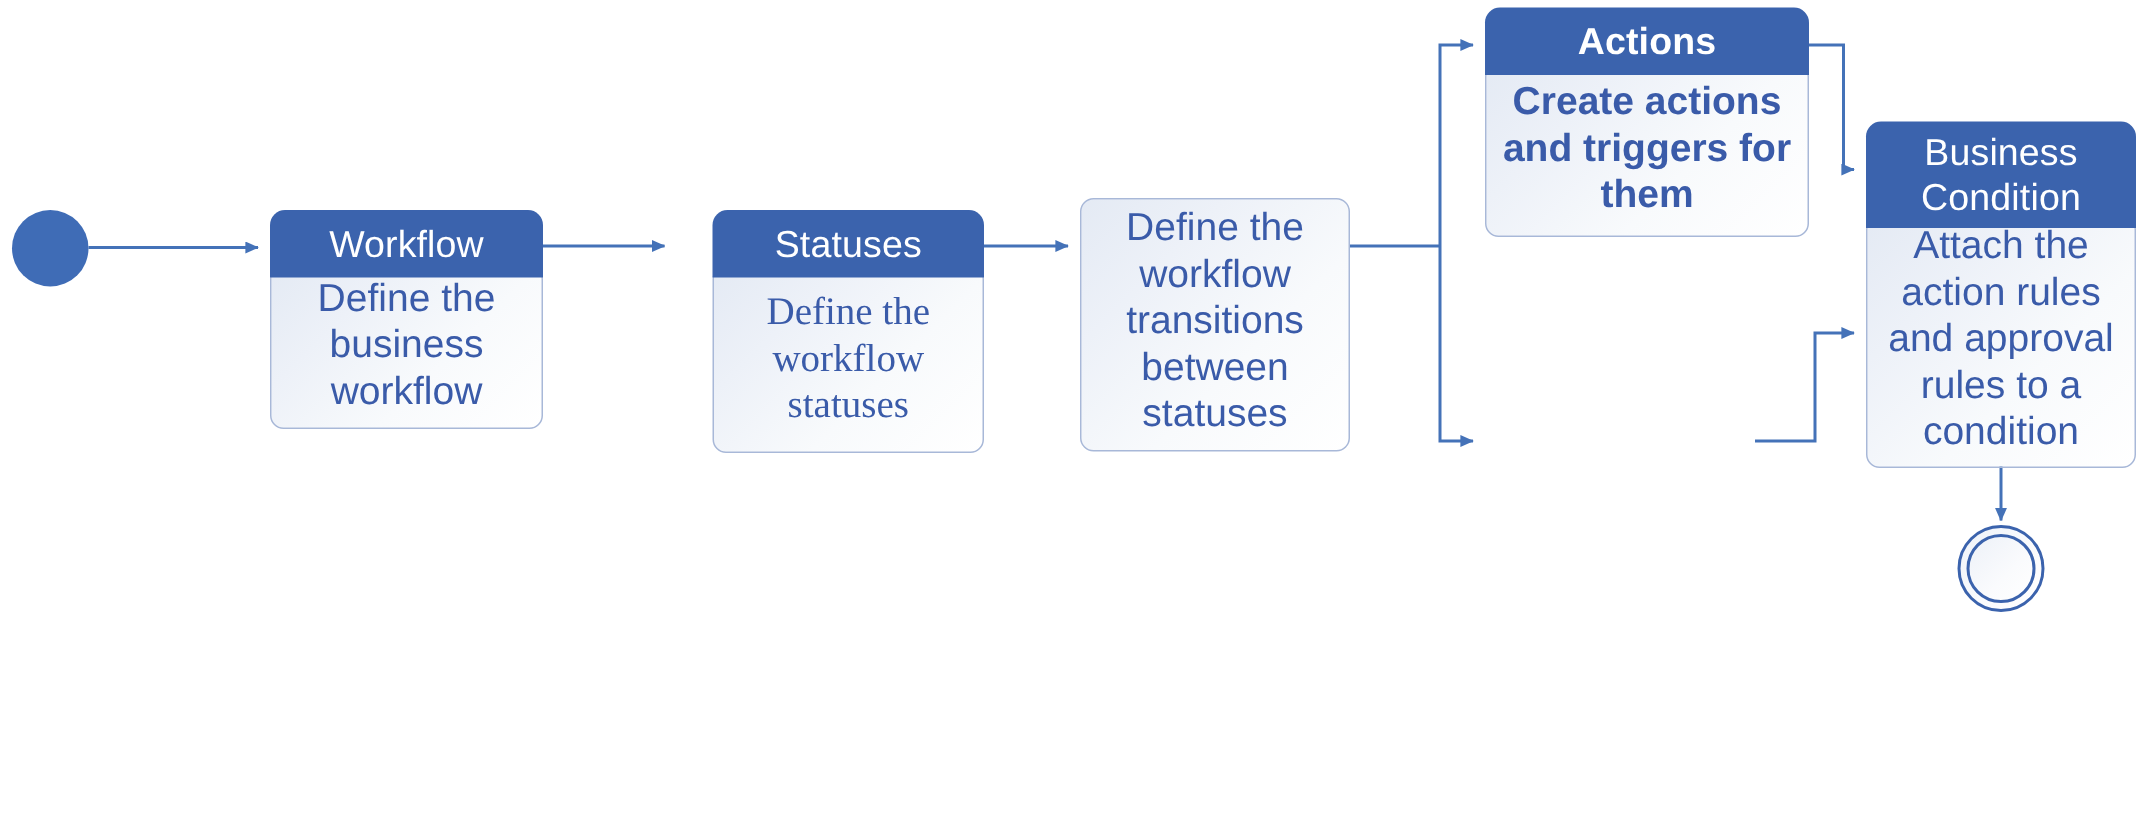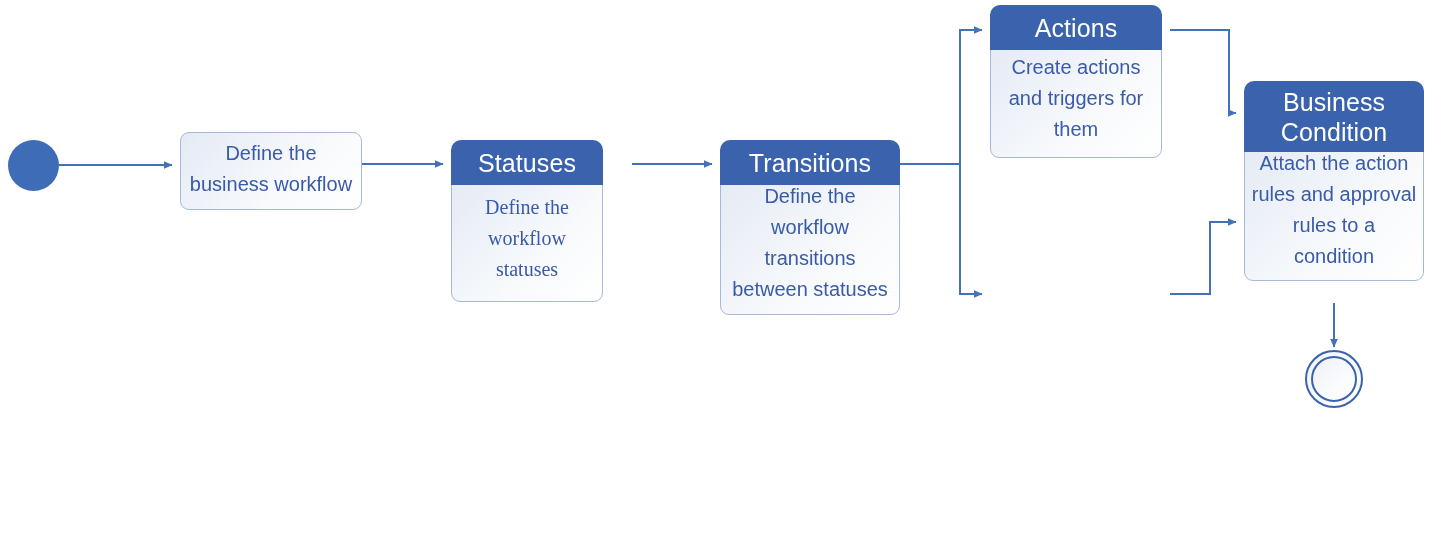--- a/index.html
+++ b/index.html
@@ -49,21 +49,21 @@
     z-index: 2;
   }
   .node-body {
     box-sizing: border-box;
     width: 100%;
     border: 1px solid #A8B8D8;
     border-radius: 9px;
     background: linear-gradient(135deg, #E4EAF4 0%, #EDF1F8 28%, #F8FAFC 62%, #FFFFFF 100%);
     color: #3A5BA9;
     text-align: center;
-    font-size: 20px;
+    font-size: 26px;
     line-height: 31px;
     padding: 5px 6px 9px 6px;
     margin-top: -8px;
     position: relative;
     z-index: 1;
   }
   .node-body.tight { padding-top: 3px; }
 
   
   .start-node {
@@ -115,34 +115,34 @@
     <path d="M1170,30 L1229,30 L1229,113 L1236,113" fill="none" stroke="#4472B8" stroke-width="2" marker-end="url(#arrowhead)"></path>
 
     <path d="M1170,294 L1210,294 L1210,222 L1236,222" fill="none" stroke="#4472B8" stroke-width="2" marker-end="url(#arrowhead)"></path>
 
     <path d="M1334,303 L1334,347" fill="none" stroke="#4472B8" stroke-width="2" marker-end="url(#arrowhead)"></path>
   </svg>
 
   <div class="start-node" style="left:8px; top:140px; width:51px; height:51px;"></div>
 
   <div class="node" style="left:180px; top:140px; width:182px;">
+    <div class="node-header">Workflow</div>
     <div class="node-body">Define the business workflow</div>
   </div>
 
-  <div class="node" style="left:451px; top:140px; width:152px;">
+  <div class="node" style="left:475px; top:140px; width:181px;">
     <div class="node-header">Statuses</div>
     <div class="node-body" style="padding-top:14px; padding-bottom:16px;font-family:Liberation Serif, serif;">Define the workflow statuses</div>
   </div>
 
   <div class="node" style="left:720px; top:140px; width:180px;">
-    <div class="node-header">Transitions</div>
     <div class="node-body tight">Define the workflow transitions between statuses</div>
   </div>
 
-  <div class="node" style="left:990px; top:5px; width:172px;">
+  <div class="node" style="left:990px; top:5px; width:216px;font-weight:bold;">
     <div class="node-header">Actions</div>
     <div class="node-body" style="padding-top:9px; padding-bottom:12px;">Create actions and triggers for them</div>
   </div>
 
 
   <div class="node" style="left:1244px; top:81px; width:180px;">
     <div class="node-header" style="padding-top:6px; padding-bottom:5px;">Business Condition</div>
     <div class="node-body tight" style="padding-bottom:8px;">Attach the action rules and approval rules to a condition</div>
   </div>
 

